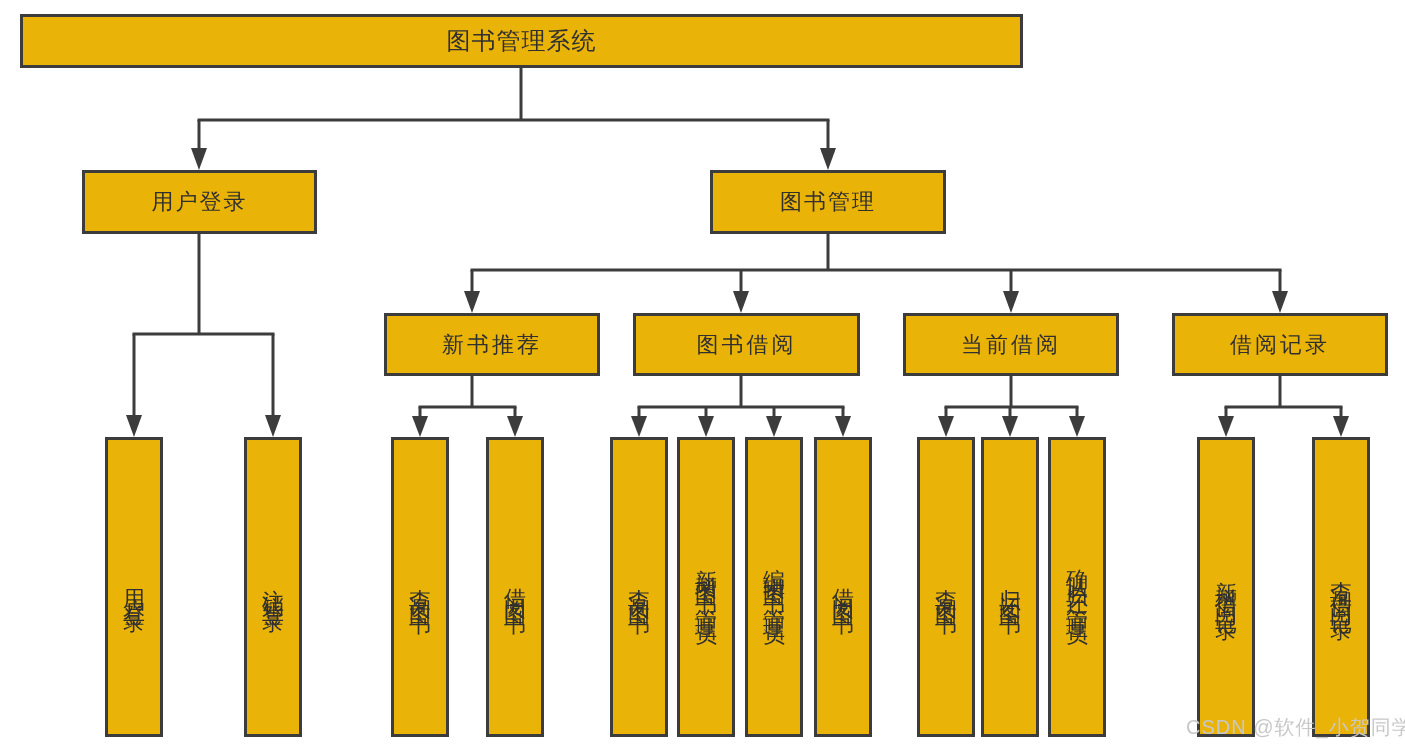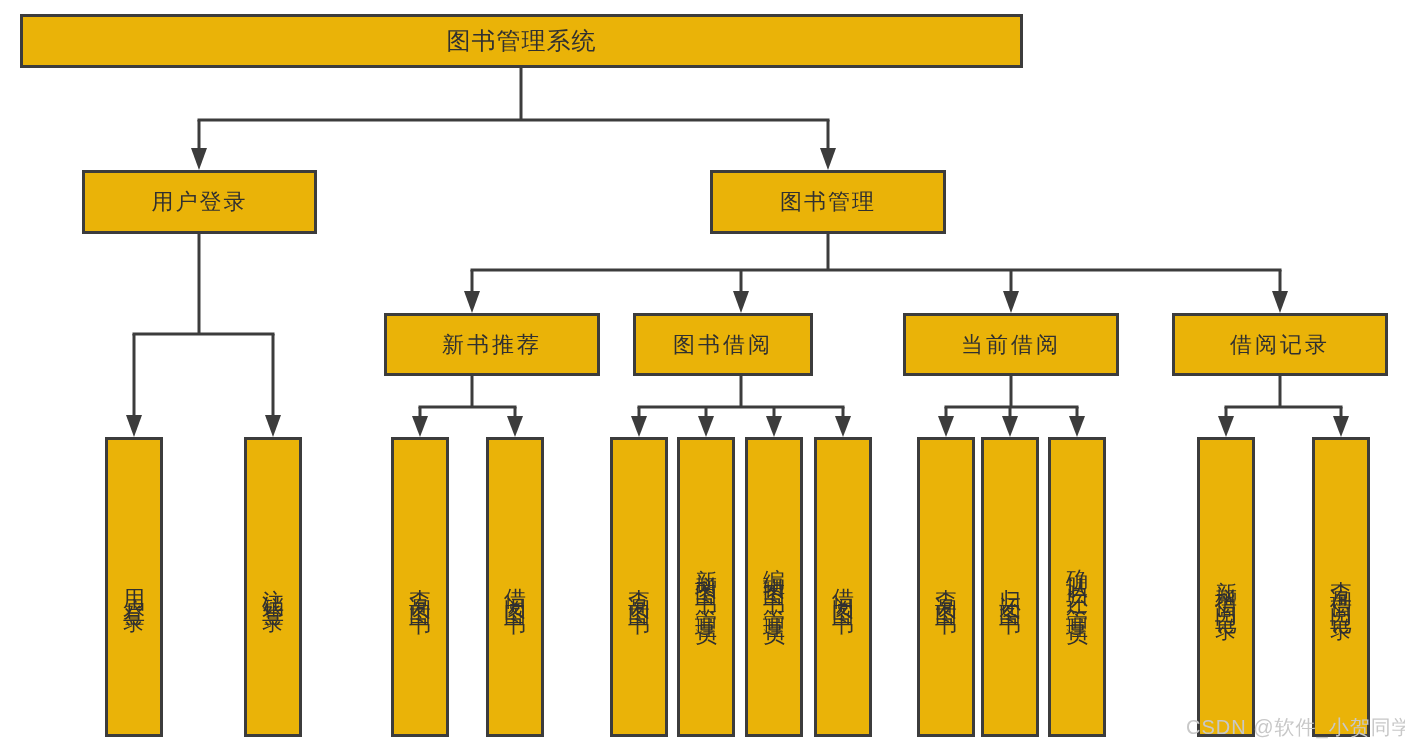--- a/index.html
+++ b/index.html
@@ -123,21 +123,21 @@
   <div class="box h2" style="left:82px;top:170px;width:235px;height:64px">
     <span>用户登录</span>
   </div>
   <div class="box h2" style="left:710px;top:170px;width:236px;height:64px">
     <span>图书管理</span>
   </div>
 
   <div class="box h3" style="left:384px;top:313px;width:216px;height:63px">
     <span>新书推荐</span>
   </div>
-  <div class="box h3" style="left:633px;top:313px;width:180px;height:63px">
+  <div class="box h3" style="left:633px;top:313px;width:227px;height:63px">
     <span>图书借阅</span>
   </div>
   <div class="box h3" style="left:903px;top:313px;width:216px;height:63px">
     <span>当前借阅</span>
   </div>
   <div class="box h3" style="left:1172px;top:313px;width:216px;height:63px">
     <span>借阅记录</span>
   </div>
 
   <div class="box leaf" style="left:105px">

